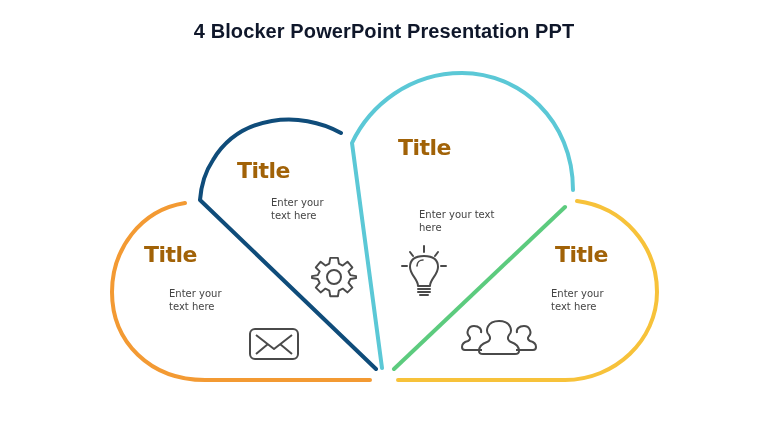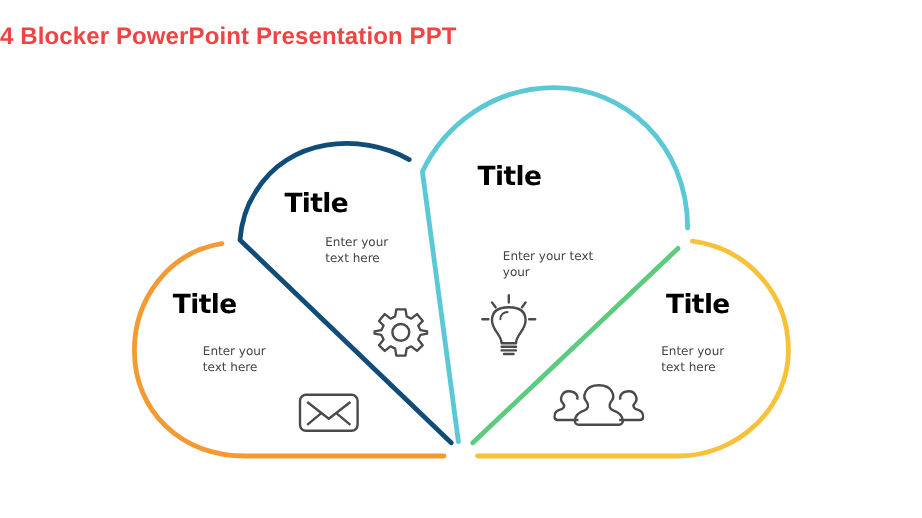--- a/index.html
+++ b/index.html
@@ -1,19 +1,19 @@
 <!DOCTYPE html>
 <html><head>
 <meta charset="utf-8">
 <style>
   html, body { margin:0; padding:0; background:#ffffff; }
   body { width:768px; height:432px; position:relative; overflow:hidden; font-family:"DejaVu Sans", sans-serif; }
-  .page-title { position:absolute; left:0; top:20px; width:768px; font-family:"Liberation Sans", sans-serif; font-weight:bold; font-size:20px; color:#ef4444; letter-spacing:0.1px; }
+  .page-title { position:absolute; left:0; top:20px; width:768px; text-align:center; font-family:"Liberation Sans", sans-serif; font-weight:bold; font-size:20px; color:#0f172a; letter-spacing:0.1px; }
   svg.diagram { position:absolute; left:0; top:0; }
-  .blk-title { position:absolute; font-family:"DejaVu Sans", sans-serif; font-weight:bold; font-size:22px; color:#000000; letter-spacing:-0.5px; }
+  .blk-title { position:absolute; font-family:"DejaVu Sans", sans-serif; font-weight:bold; font-size:22px; color:#a16207; letter-spacing:-0.5px; }
   .blk-text { position:absolute; font-family:"DejaVu Sans", sans-serif; font-size:10px; line-height:13px; color:#444444; }
   .icon { position:absolute; }
 </style>
 </head>
 <body>
 
 <div class="page-title">4 Blocker PowerPoint Presentation PPT</div>
 
 <svg class="diagram" width="768" height="432" viewBox="0 0 768 432">
 
@@ -45,21 +45,21 @@
   <div>text here</div>
 </div>
 <svg class="icon" style="left:311px; top:255px;" width="46" height="46" viewBox="0 0 46 46">
   <path d="M19,3 L27,3 L28,9 L32,11 L37,7 L42,13 L38,17 L40,21 L46,22 L46,24 L40,25 L38,29 L42,34 L37,39 L32,35 L28,37 L27,43 L19,43 L18,37 L14,35 L9,39 L4,34 L8,29 L6,25 L0,24 L0,22 L6,21 L8,17 L4,13 L9,7 L14,11 L18,9 Z" transform="translate(1,0) scale(0.96)" fill="none" stroke="#4A4A4A" stroke-width="2" stroke-linejoin="round"></path>
   <circle cx="23" cy="22" r="7" fill="none" stroke="#4A4A4A" stroke-width="2"></circle>
 </svg>
 
 <div class="blk-title" style="left:398px; top:135px;">Title</div>
 <div class="blk-text" style="left:419px; top:184px;margin-top:24px;">
   <div>Enter your text</div>
-  <div>your</div>
+  <div>here</div>
 </div>
 <svg class="icon" style="left:400px; top:244px;" width="48" height="56" viewBox="0 0 48 56">
   <path d="M24,2 L24,8 M10,8 L13,12 M38,8 L35,12 M2,22 L7,22 M41,22 L46,22" stroke="#4A4A4A" stroke-width="2" fill="none" stroke-linecap="round"></path>
   <path d="M18,42 C18,35 10,31 10,23 C10,15 16,12 24,12 C32,12 38,15 38,23 C38,31 30,35 30,42 Z" fill="none" stroke="#4A4A4A" stroke-width="2" stroke-linejoin="round"></path>
   <path d="M17,22 C17,18 20,16 23,16" stroke="#4A4A4A" stroke-width="1.6" fill="none" stroke-linecap="round"></path>
   <path d="M18,45 L30,45 M18,48 L30,48 M20,51 L28,51" stroke="#4A4A4A" stroke-width="2" fill="none" stroke-linecap="round"></path>
 </svg>
 
 <div class="blk-title" style="left:555px; top:242px;">Title</div>
 <div class="blk-text" style="left:551px; top:287px;">

